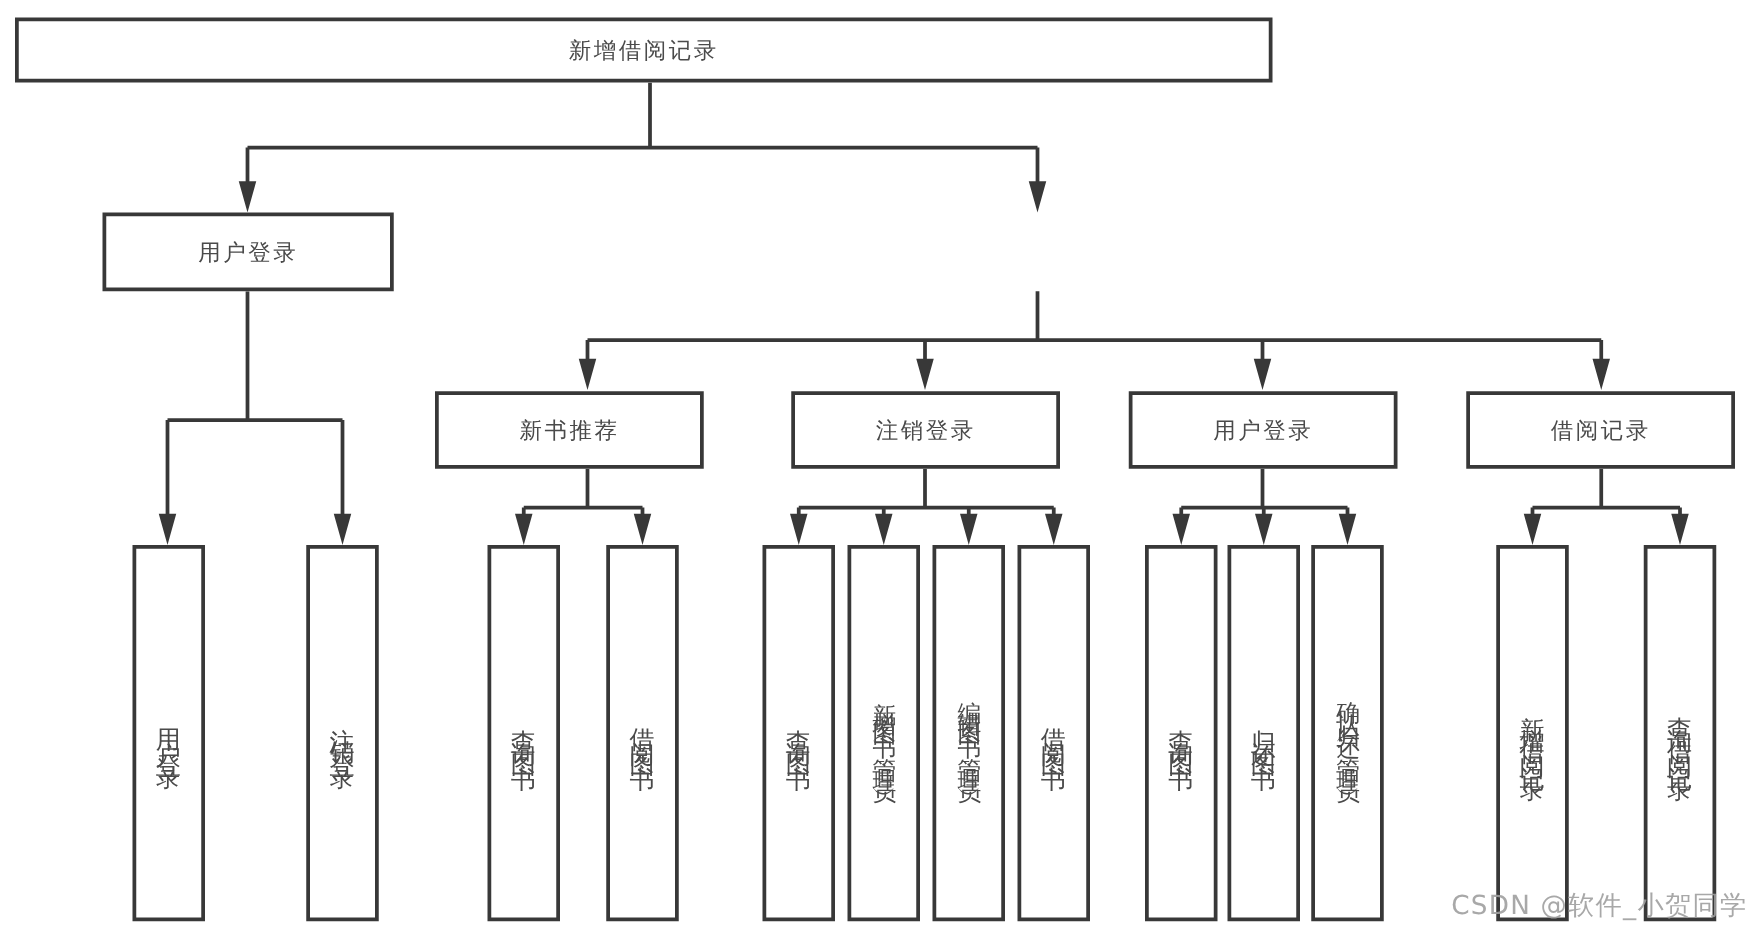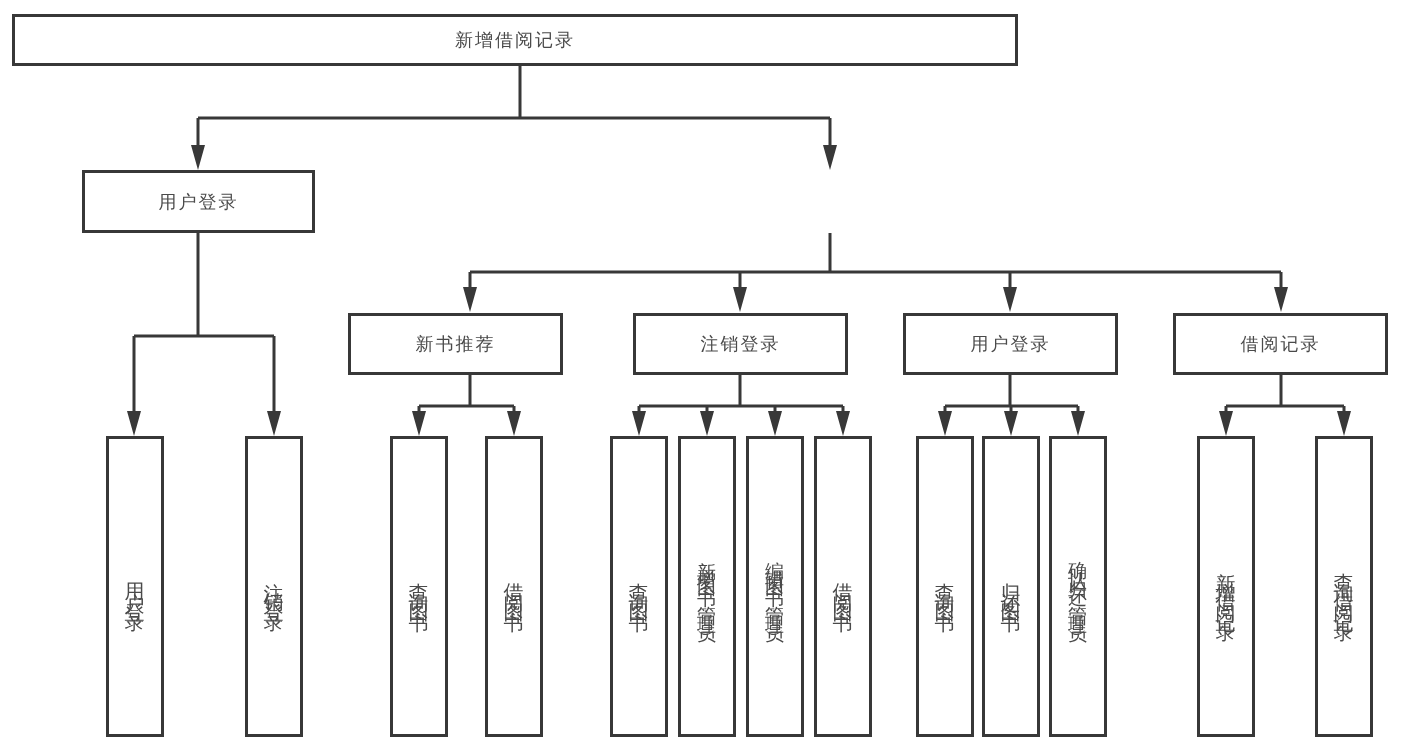--- a/index.html
+++ b/index.html
@@ -190,14 +190,15 @@
     <span class="vlabel">确认归还（管理员）</span>
   </div>
 
   <div class="node leaf l12">
     <span class="vlabel">新增借阅记录</span>
   </div>
   <div class="node leaf l13">
     <span class="vlabel">查询借阅记录</span>
   </div>
 
+  <div class="watermark">CSDN @软件_小贺同学</div>
 
 </div>
 
 </body></html>

